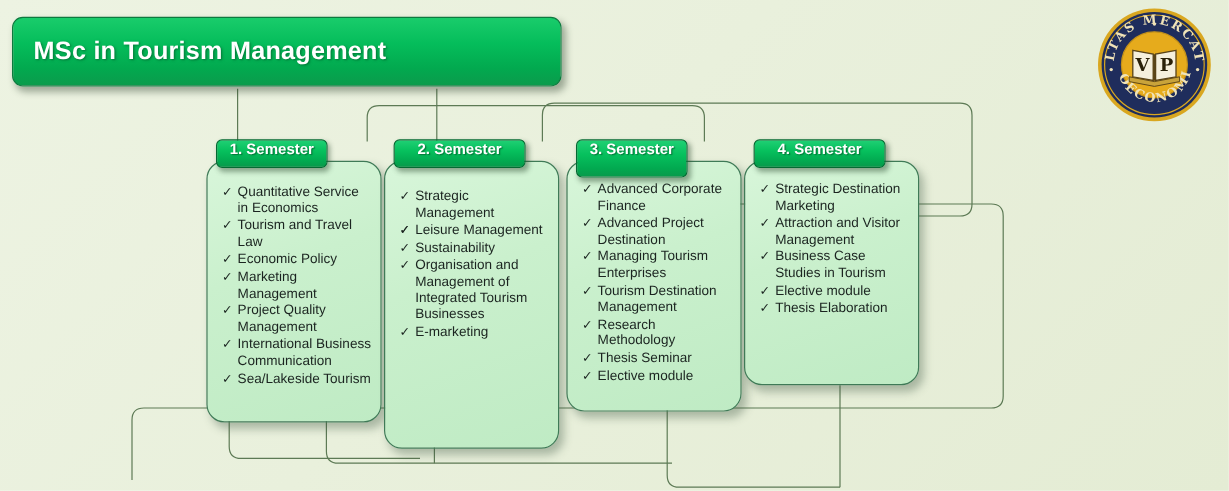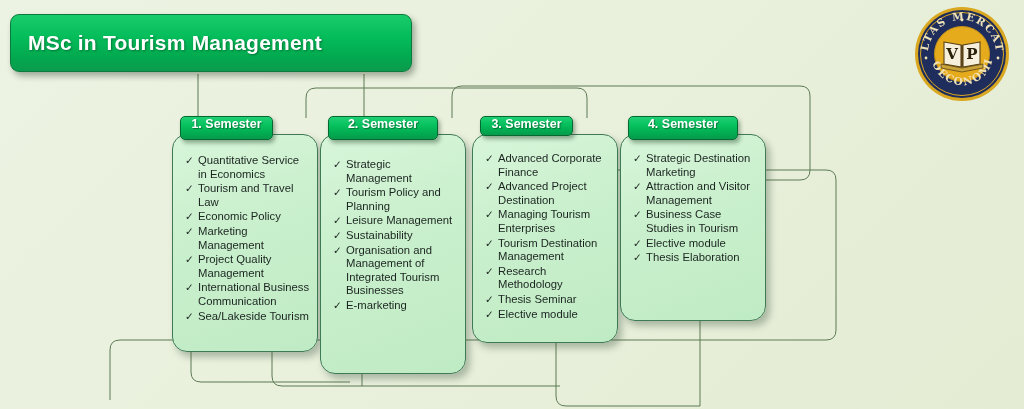--- a/index.html
+++ b/index.html
@@ -26,21 +26,21 @@
     width: 1024px;
     height: 409px;
     pointer-events: none;
   }
 
   
   .title-bar {
     position: absolute;
     left: 10px;
     top: 14px;
-    width: 402px;
+    width: 458px;
     height: 58px;
     box-sizing: border-box;
     border-radius: 9px;
     border: 1px solid #0c7a3e;
     background: linear-gradient(180deg, #19cc6b 0%, #05bd5b 38%, #02a94f 75%, #0b9b4c 100%);
     box-shadow: 3px 4px 6px rgba(40,60,40,0.40);
     display: flex;
     align-items: center;
   }
   .title-text {
@@ -200,21 +200,20 @@
     <div class="badge" style="left:8px; top:0px; width:110px; height:24px;">
       <span class="badge-text">2. Semester</span>
     </div>
     <ul class="list" style="left:13px; top:42px; width:126px;">
       <li>
         <span class="tick">✓</span>
         <span>Strategic Management</span>
       </li>
       <li>
         <span class="tick">✓</span>
-        <span>Tourism Policy and Planning</span>
       </li>
       <li>
         <span class="tick">✓</span>
         <span>Leisure Management</span>
       </li>
       <li>
         <span class="tick">✓</span>
         <span>Sustainability</span>
       </li>
       <li>
@@ -223,21 +222,21 @@
       </li>
       <li>
         <span class="tick">✓</span>
         <span>E-marketing</span>
       </li>
     </ul>
   </div>
 
   <div class="col" style="left:472px; top:116px;">
     <div class="card" style="top:18px; width:146px; height:209px;"></div>
-    <div class="badge" style="left:8px; top:0px; width:93px; height:20px;">
+    <div class="badge" style="left:8px; top:0px; width:93px; height:32px;">
       <span class="badge-text">3. Semester</span>
     </div>
     <ul class="list" style="left:13px; top:36px; width:128px;">
       <li>
         <span class="tick">✓</span>
         <span>Advanced Corporate Finance</span>
       </li>
       <li>
         <span class="tick">✓</span>
         <span>Advanced Project Destination</span>

